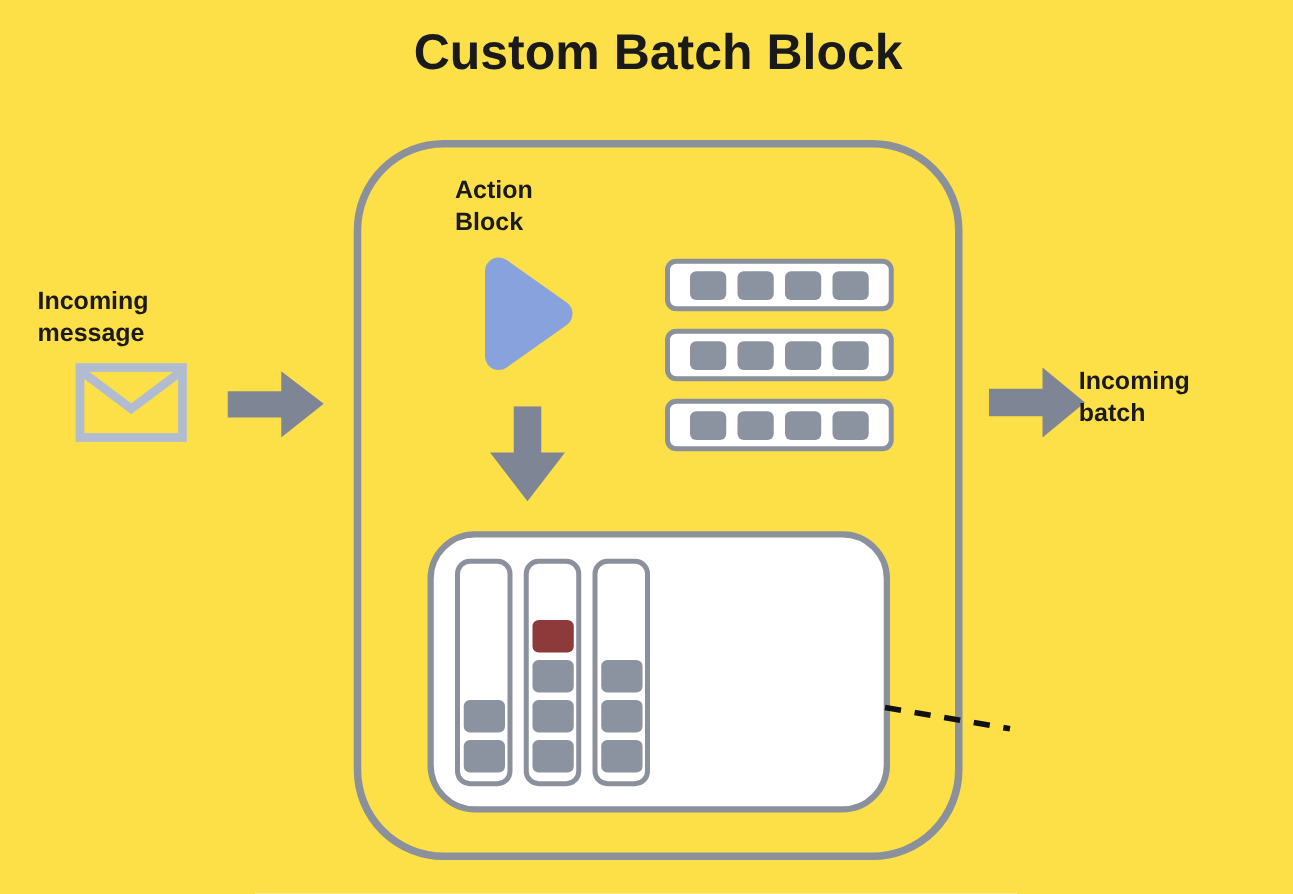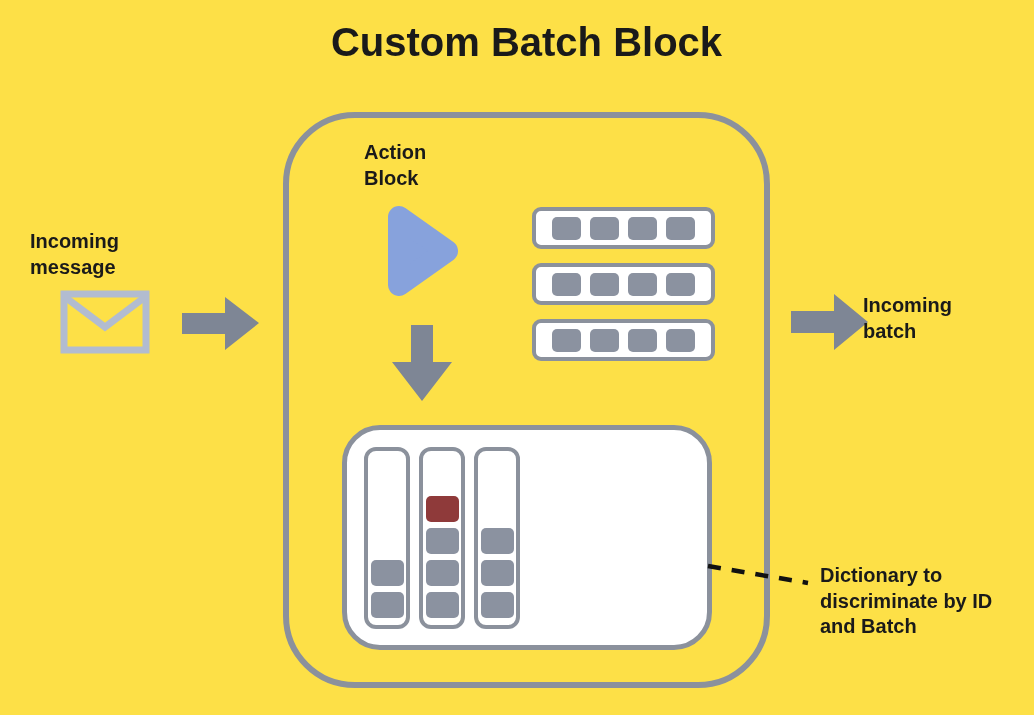--- a/index.html
+++ b/index.html
@@ -109,23 +109,20 @@
       <div class="dict-col">
         <div class="d-cell"></div>
         <div class="d-cell"></div>
         <div class="d-cell"></div>
       </div>
     </div>
 
   <svg class="abs dashed-svg" width="120" height="34" viewBox="0 0 120 34">
     <line x1="8" y1="10" x2="108" y2="27" stroke="#111111" stroke-width="4.5" stroke-dasharray="13 11"></line>
   </svg>
-  <div class="abs lbl dict-note">Dictionary to
-discriminate by ID
-and Batch</div>
 
   <svg class="abs arrow-right-out" width="77" height="56" viewBox="0 0 77 56">
     <polygon points="0,17 43,17 43,0 77,28 43,56 43,39 0,39" fill="#7e8695"></polygon>
   </svg>
   <div class="abs lbl outgoing-label">Incoming
 batch</div>
 
 </div>
 
 </body></html>

